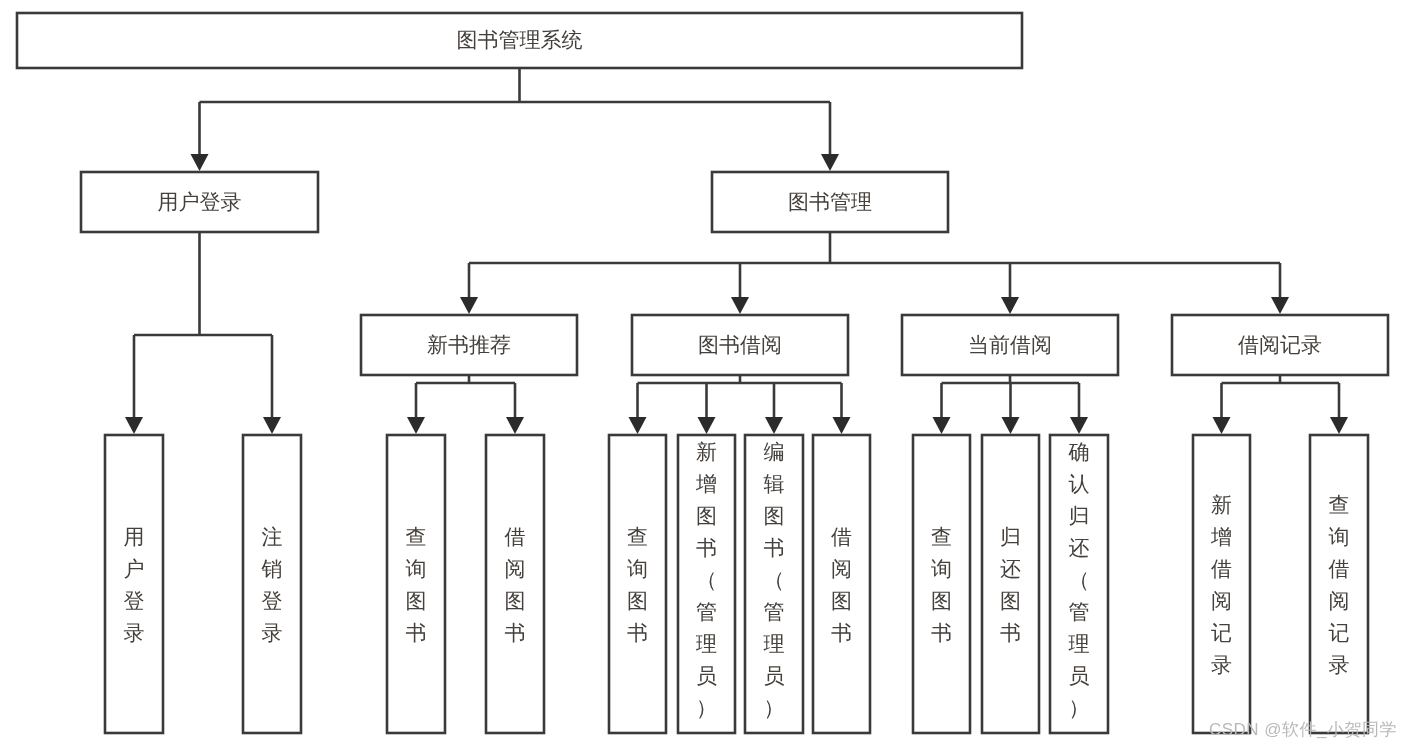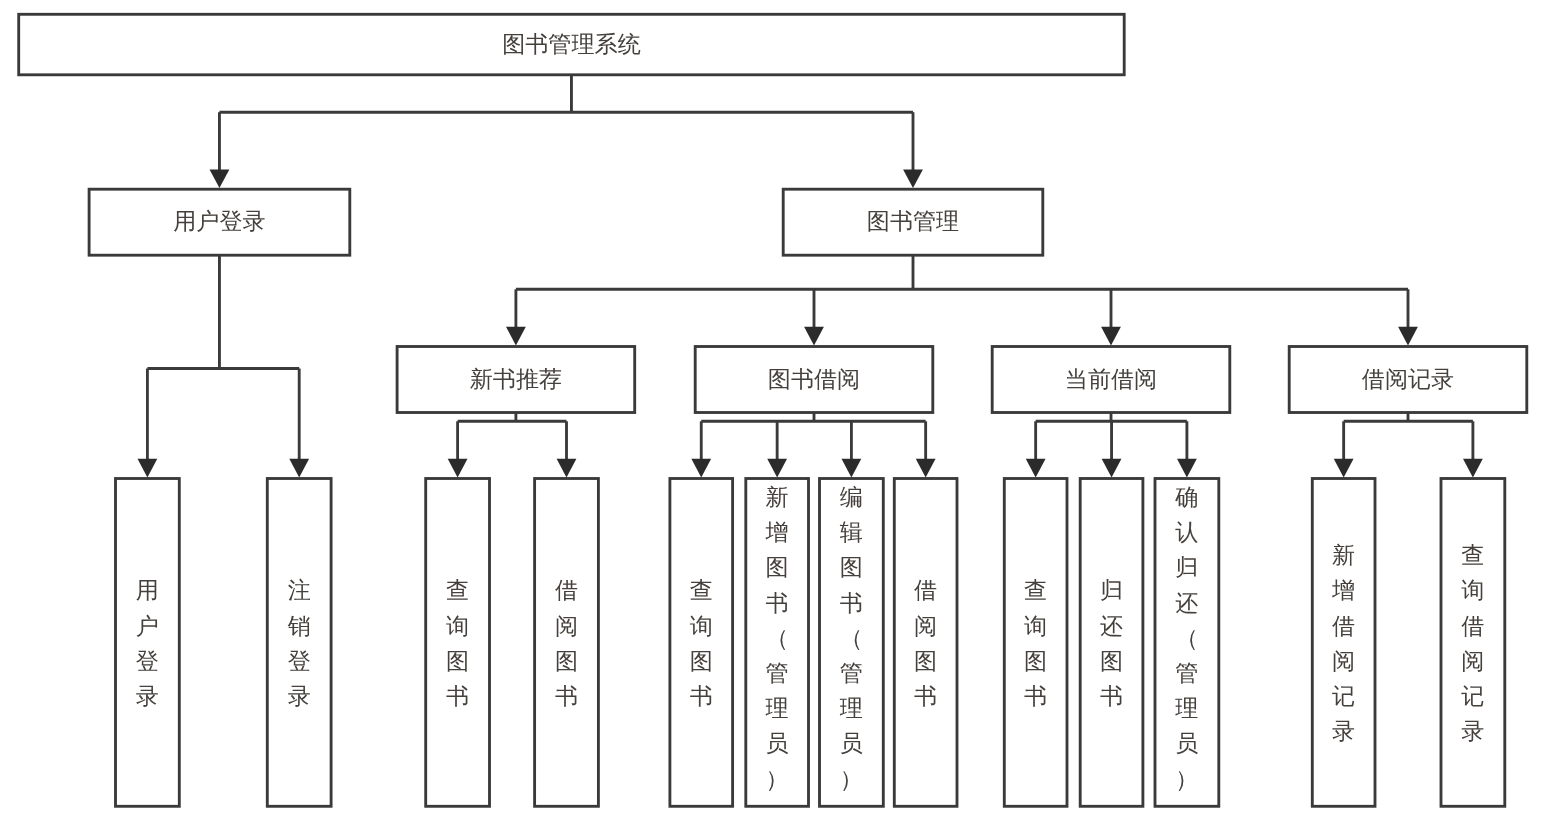--- a/index.html
+++ b/index.html
@@ -215,13 +215,14 @@
         <g>
           <rect x="1193" y="435" width="57" height="298" class="node-box"></rect>
           <text x="1221.5" y="0" class="node-label-v"><tspan x="1221.5" y="512">新</tspan><tspan x="1221.5" y="544">增</tspan><tspan x="1221.5" y="576">借</tspan><tspan x="1221.5" y="608">阅</tspan><tspan x="1221.5" y="640">记</tspan><tspan x="1221.5" y="672">录</tspan></text>
         </g>
         <g>
           <rect x="1310" y="435" width="58" height="298" class="node-box"></rect>
           <text x="1339" y="0" class="node-label-v"><tspan x="1339" y="512">查</tspan><tspan x="1339" y="544">询</tspan><tspan x="1339" y="576">借</tspan><tspan x="1339" y="608">阅</tspan><tspan x="1339" y="640">记</tspan><tspan x="1339" y="672">录</tspan></text>
         </g>
       </g>
   </svg>
+  <div class="watermark">CSDN @软件_小贺同学</div>
 </div>
 
 </body></html>

